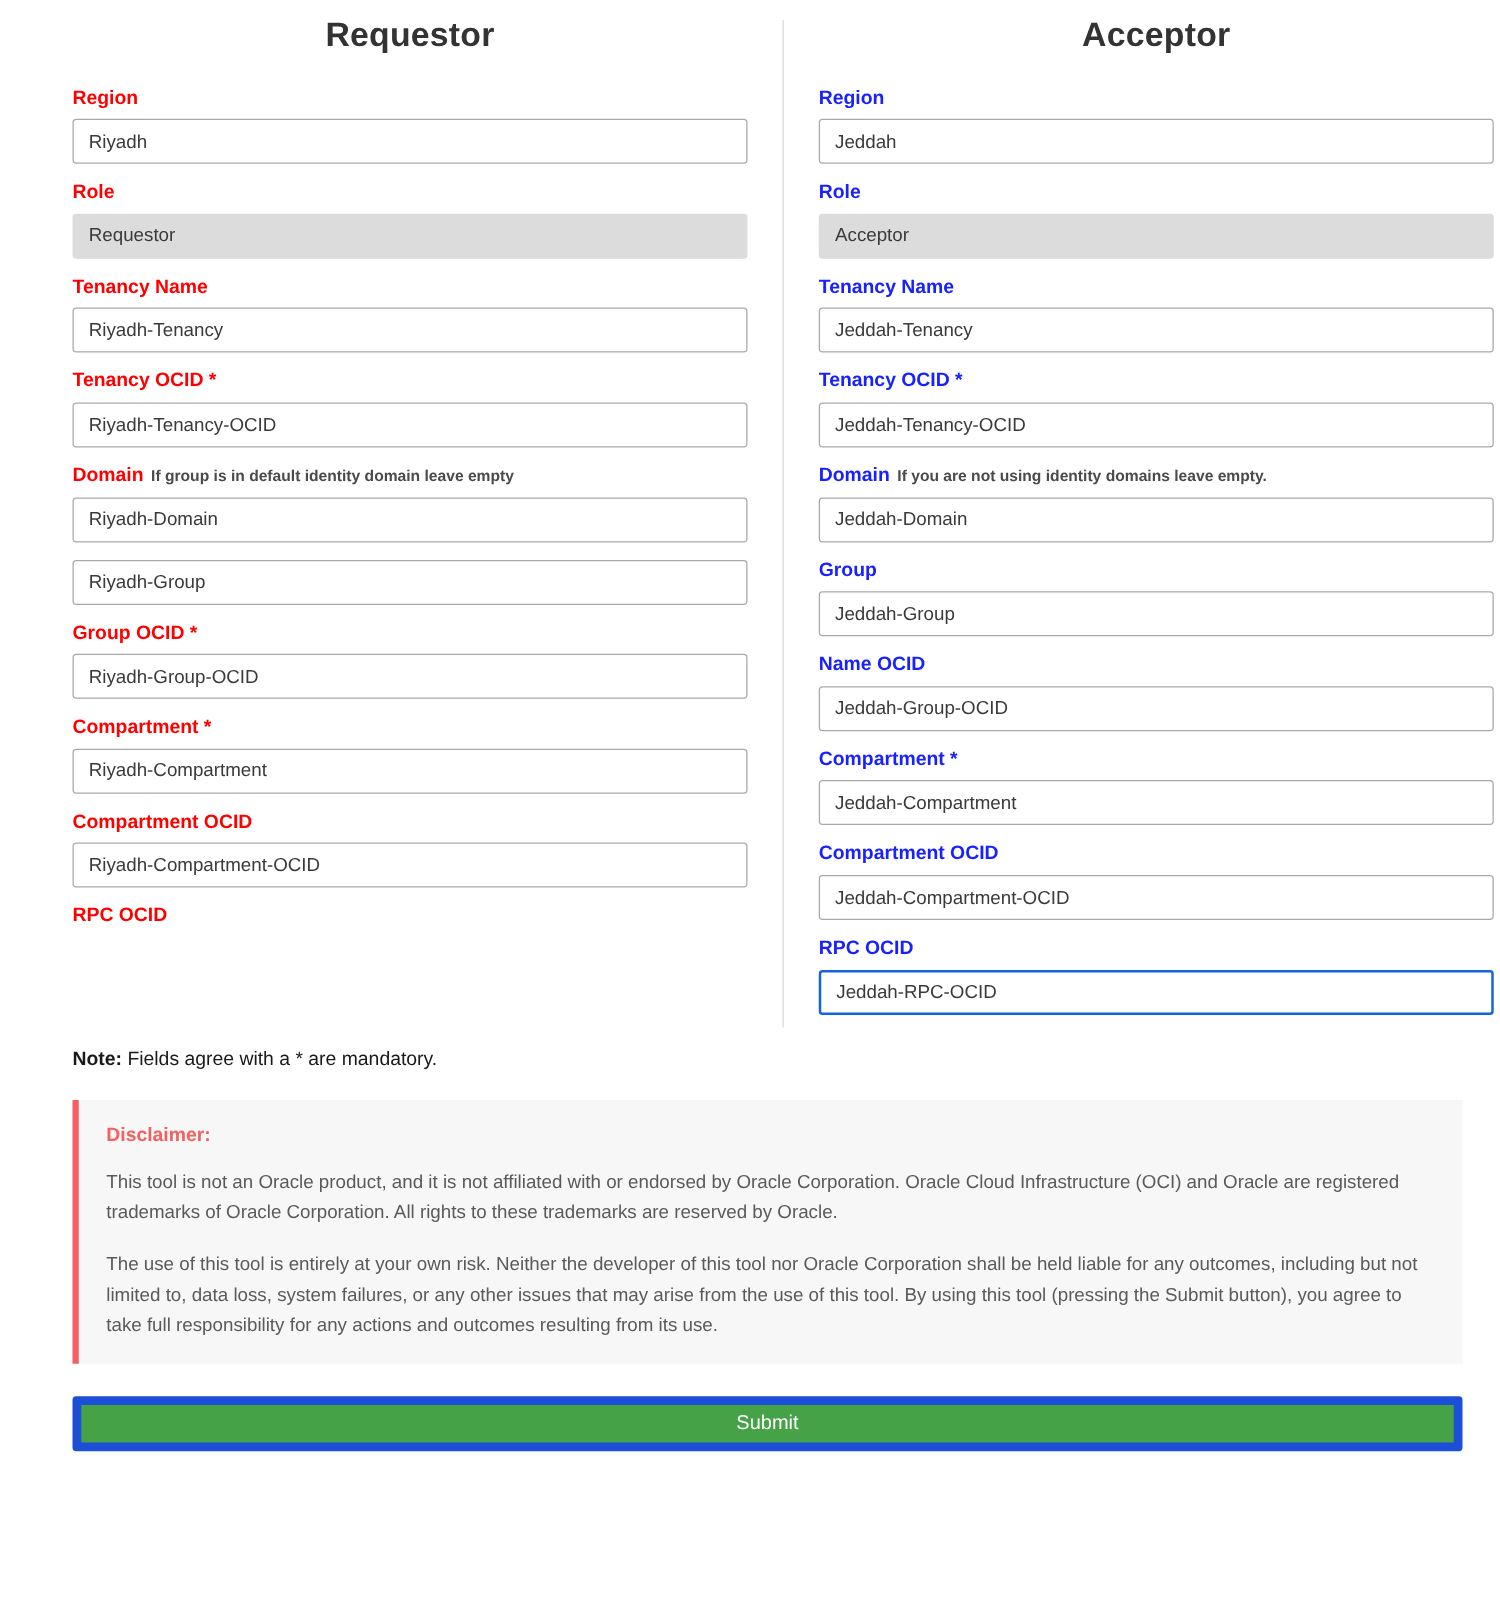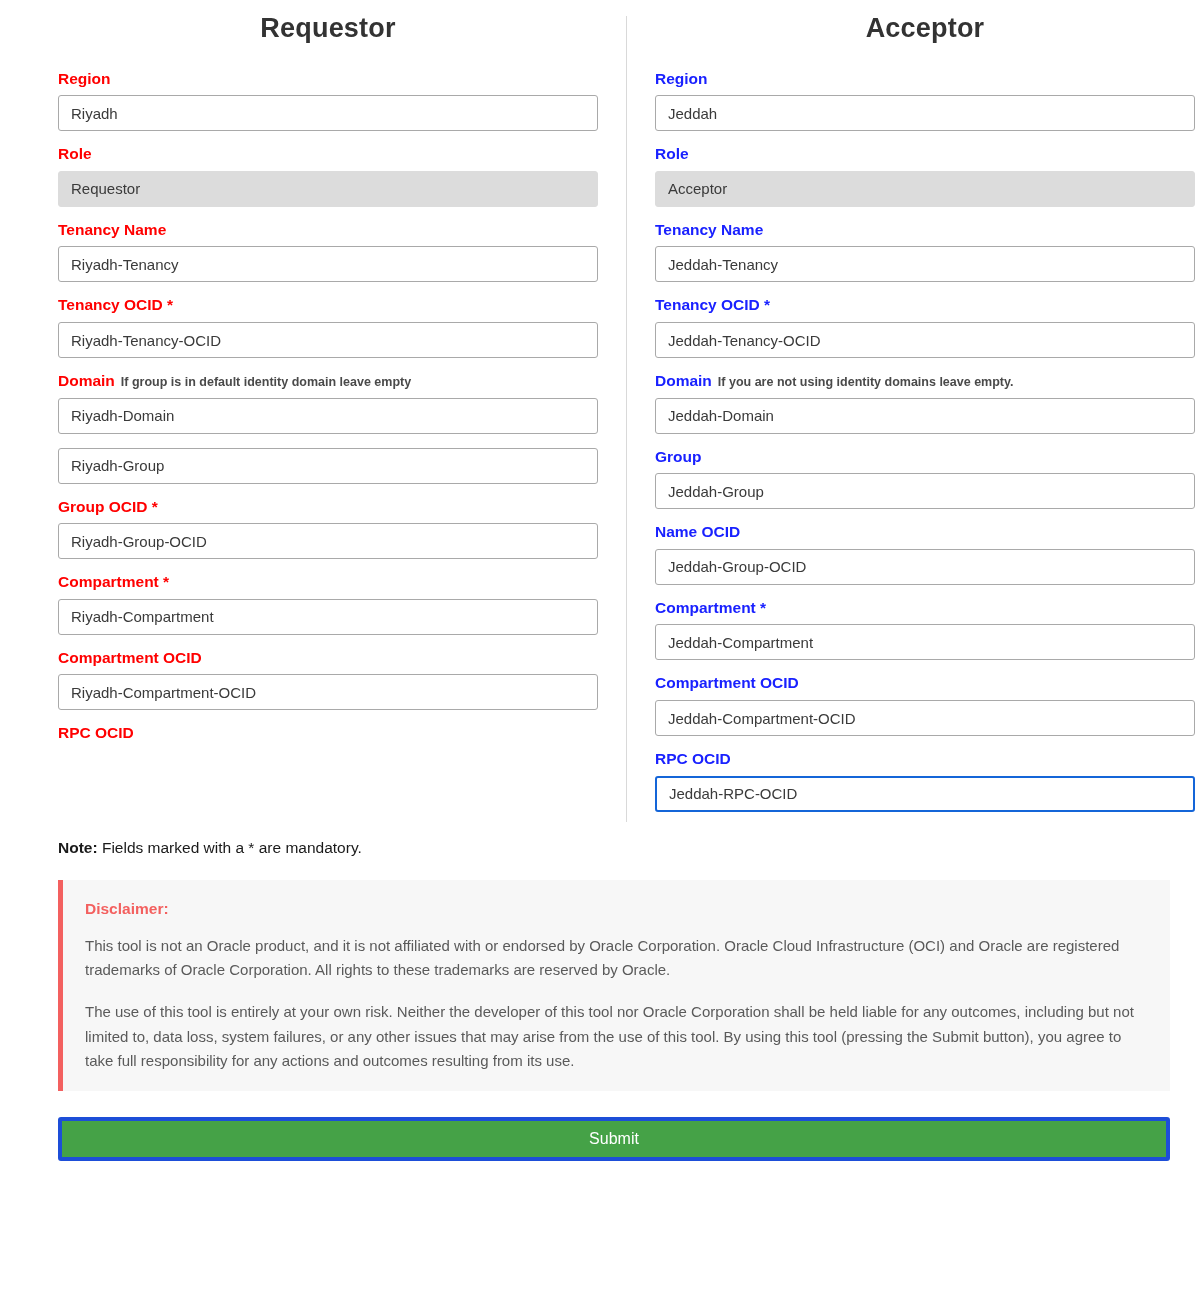--- a/index.html
+++ b/index.html
@@ -129,21 +129,21 @@
     color: #5a5a5a;
   }
   .disclaimer p:last-child { margin-bottom: 4px; }
 
   
   .submit-btn {
     display: block;
     width: 100%;
     height: 44px;
     background: #45a247;
-    border: 4px solid #1d4ed8;
+    border: 7px solid #1d4ed8;
     border-radius: 3px;
     color: #ffffff;
     font-size: 16px;
     font-family: "Liberation Sans", sans-serif;
     line-height: 1;
     cursor: pointer;
     text-align: center;
   }
 </style>
 </head>
@@ -298,21 +298,21 @@
         <div class="field">
           <label class="field-label lbl-acc">
             <span>RPC OCID</span>
           </label>
           <input class="input focused" type="text" value="Jeddah-RPC-OCID" style="">
         </div>
       </div>
 
     </div>
 
-    <p class="note"><b>Note:</b><span> Fields marked with a * are mandatory.</span></p>
+    <p class="note"><b>Note:</b><span> Fields agree with a * are mandatory.</span></p>
 
     <div class="disclaimer">
       <div class="disclaimer-title">Disclaimer:</div>
       <p>This tool is not an Oracle product, and it is not affiliated with or endorsed by Oracle Corporation. Oracle Cloud Infrastructure (OCI) and Oracle are registered trademarks of Oracle Corporation. All rights to these trademarks are reserved by Oracle.</p>
       <p>The use of this tool is entirely at your own risk. Neither the developer of this tool nor Oracle Corporation shall be held liable for any outcomes, including but not limited to, data loss, system failures, or any other issues that may arise from the use of this tool. By using this tool (pressing the Submit button), you agree to take full responsibility for any actions and outcomes resulting from its use.</p>
     </div>
 
     <button class="submit-btn">Submit</button>
 
   </div>

